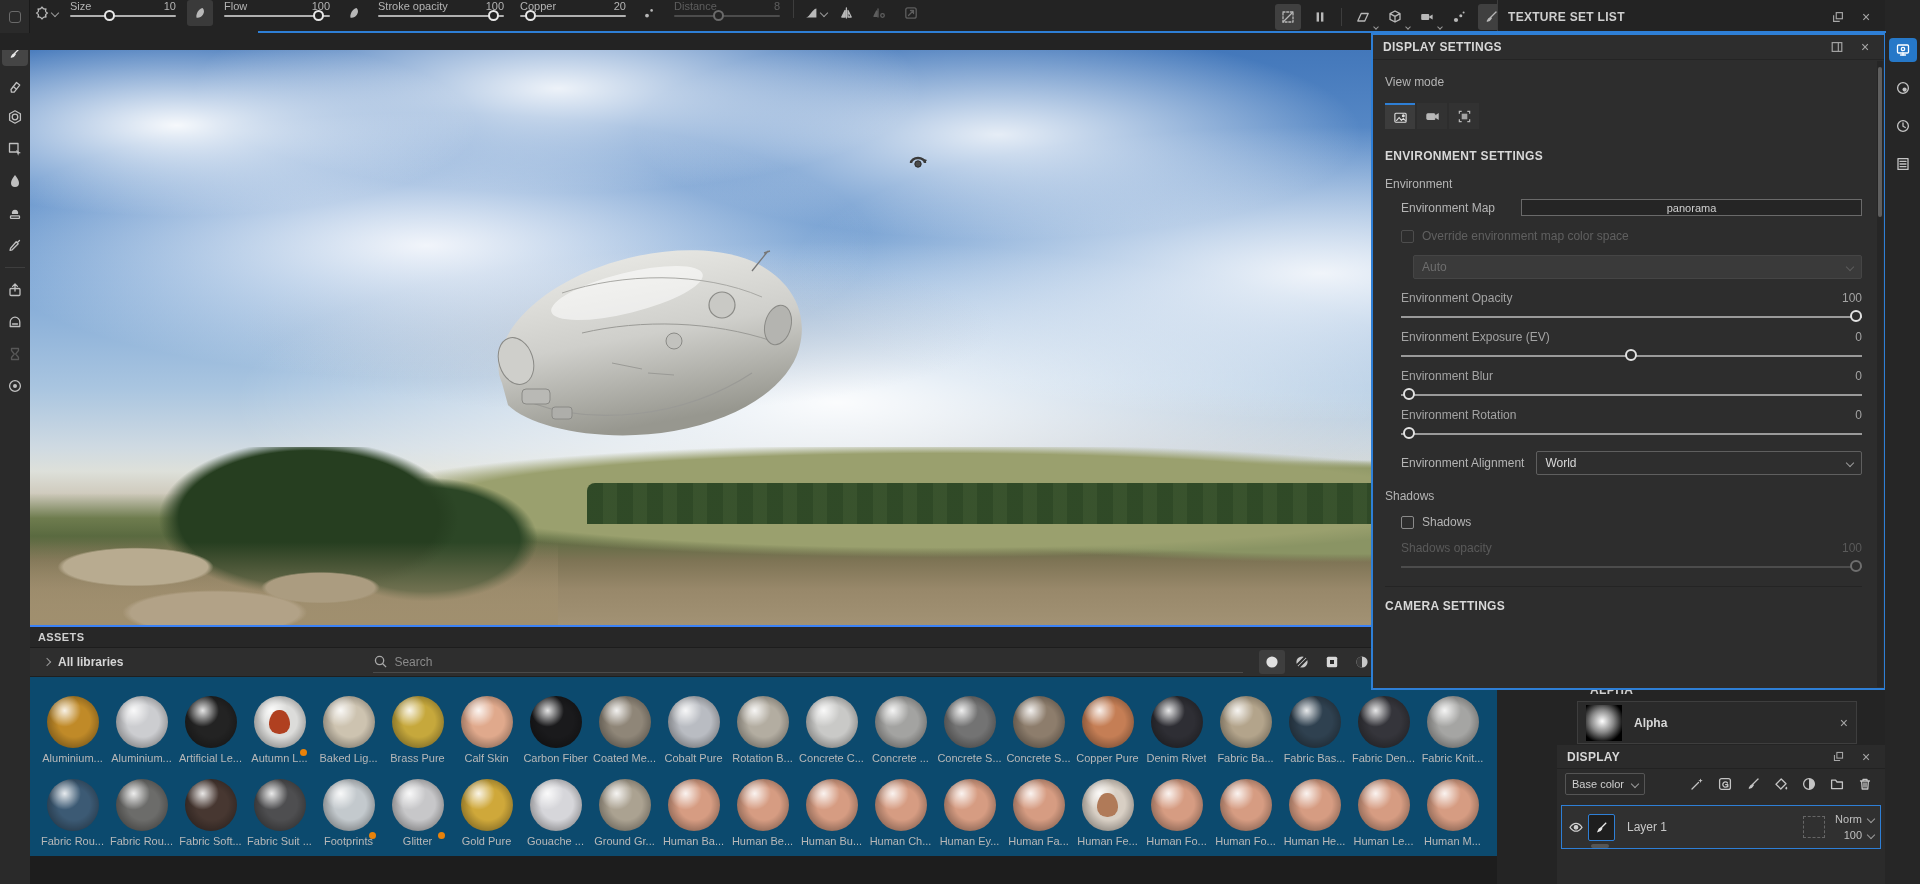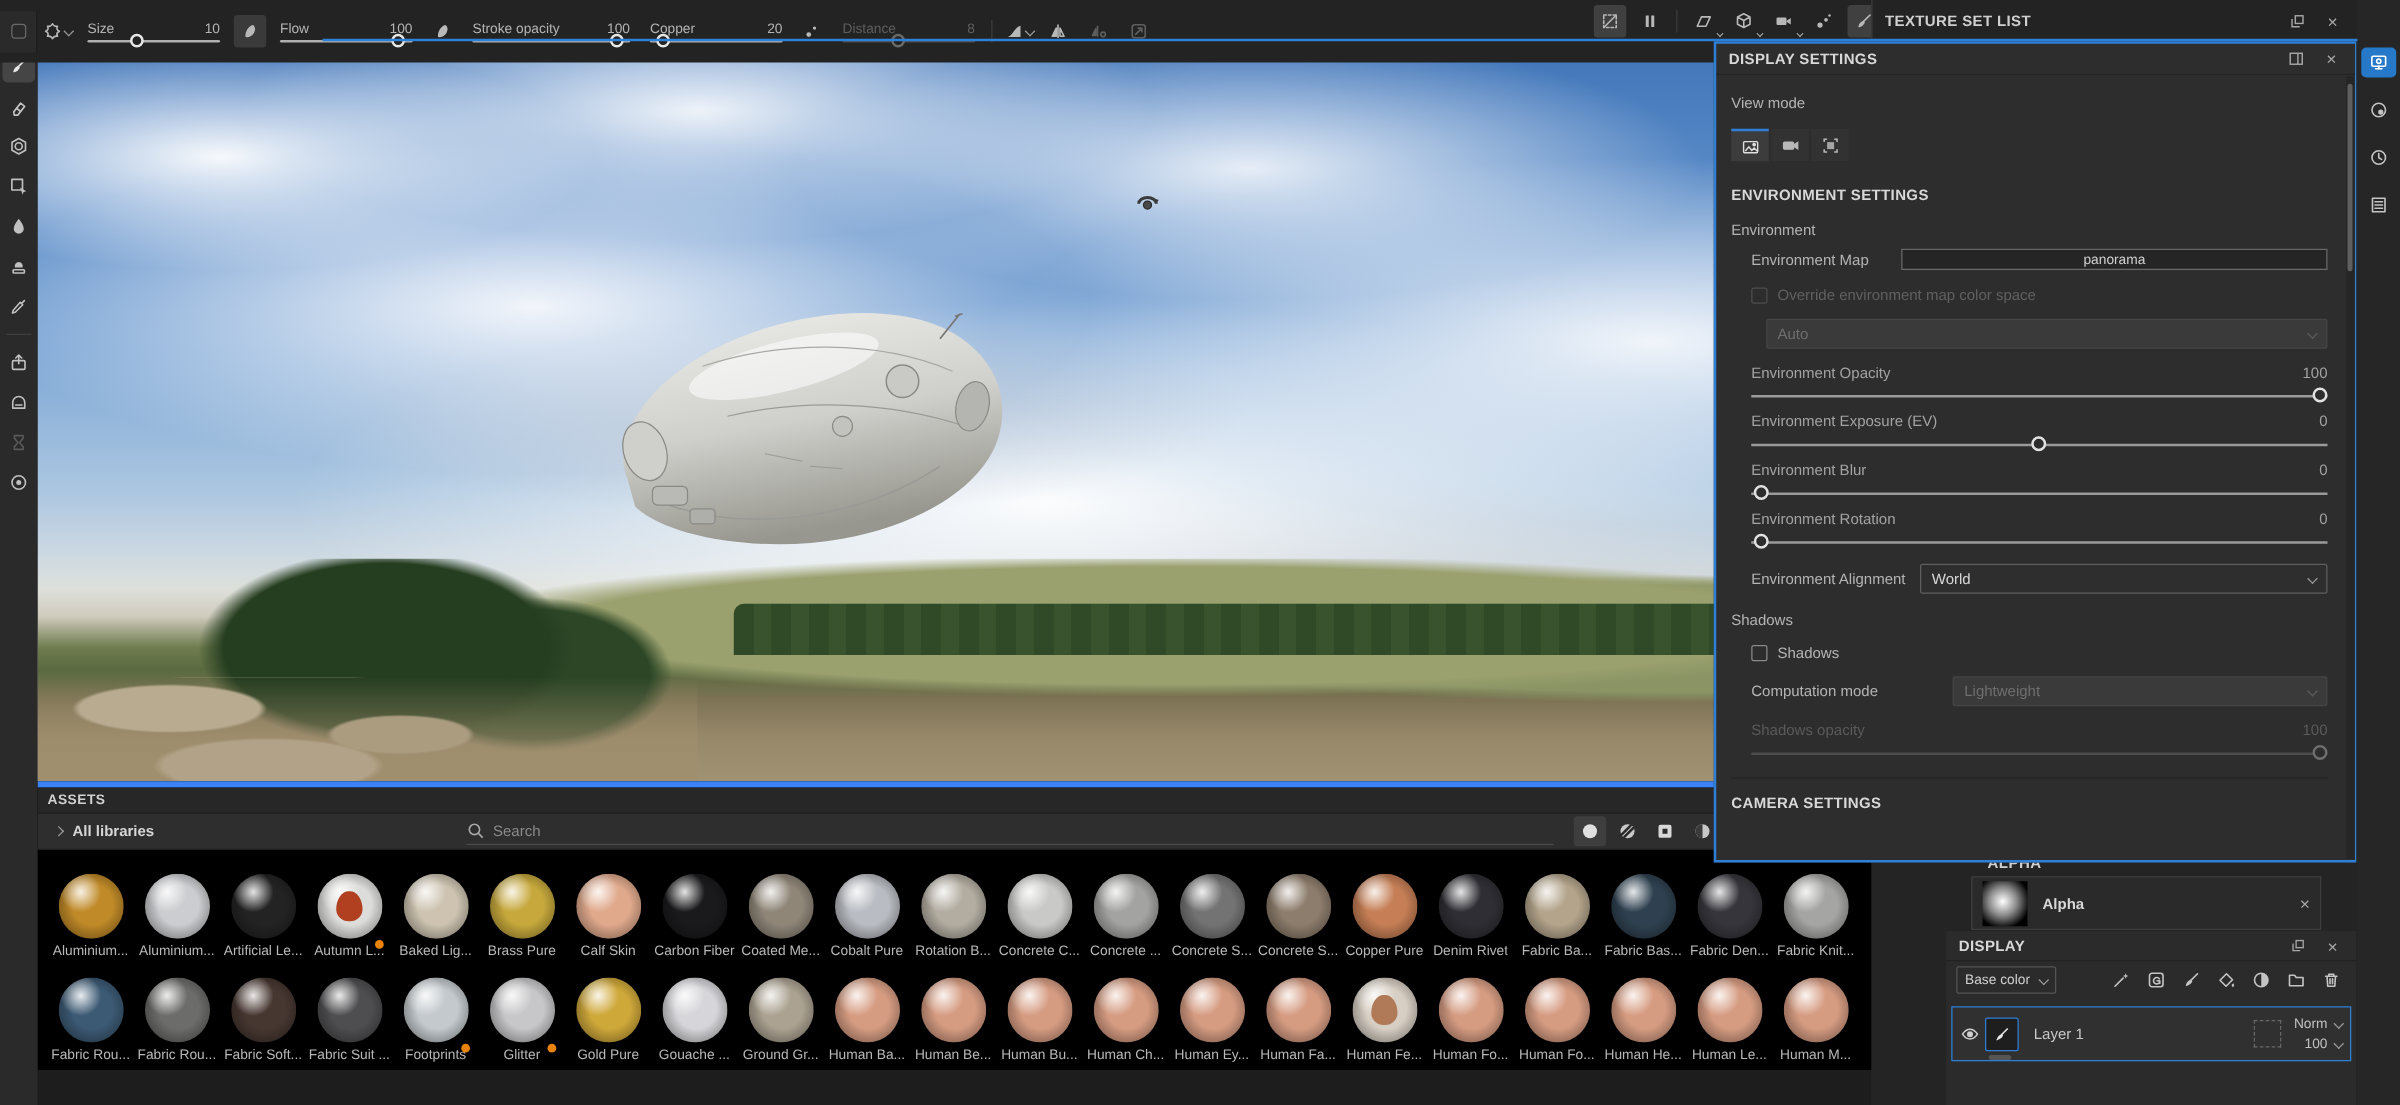--- a/index.html
+++ b/index.html
@@ -2,21 +2,21 @@
 <html><head>
 <meta charset="utf-8">
 <style>
 *{margin:0;padding:0;box-sizing:border-box}
 html,body{width:1920px;height:884px;overflow:hidden}
 body{background:#1d1d1d;font-family:"Liberation Sans",sans-serif;color:#c8c8c8;font-size:12px;position:relative}
 svg{display:block}
 .chev{width:6px;height:6px;border-right:1.4px solid #9a9a9a;border-bottom:1.4px solid #9a9a9a;transform:rotate(45deg);display:inline-block;flex:none}
 .chev.dim{border-color:#5c5c5c}
 
-.top-toolbar{position:absolute;left:0;top:0;width:1920px;height:50px;background:#232323;display:flex;align-items:center;z-index:20}
+.top-toolbar{position:absolute;left:0;top:0;width:1920px;height:50px;background:#232323;display:flex;align-items:flex-start;z-index:20}
 .corner-cell{width:30px;height:33px;background:#2a2a2a;border-right:1px solid #1a1a1a;display:flex;align-items:center;justify-content:center}
 .corner-cell span{width:12px;height:12px;border:1.5px solid #6a6a6a;border-radius:3px}
 .tt-cell{height:26px;min-width:26px;display:flex;align-items:center;justify-content:center;color:#b8b8b8;margin:0 3px;border-radius:3px;position:relative}
 .tt-cell.boxed{background:#3a3a3a}
 .tt-cell.active{background:#404040}
 .tt-cell.dim{color:#5e5e5e}
 .tt-sep{width:1px;height:18px;background:#3d3d3d;margin:0 5px}
 .tslider{width:106px;margin:0 8px;cursor:ew-resize}
 .tslider.wide{width:126px}
 .ts-head{display:flex;justify-content:space-between;font-size:11px;color:#b4b4b4;margin-bottom:3px}
@@ -56,21 +56,21 @@
  linear-gradient(180deg,rgba(0,0,0,0) 0%,rgba(110,124,78,.0) 26%,#6e7c4e 40%,#5a6a40 50%,#7e7455 64%,#98886a 80%,#a29274 100%)}
 .treeband{position:absolute;left:38%;right:0;bottom:17%;height:7%;background:repeating-linear-gradient(90deg,#24401f 0 16px,#2e4a26 16px 30px);border-radius:8px 8px 0 0;opacity:.9}
 .rocks{position:absolute;left:0;bottom:0;width:36%;height:14%;background:
  radial-gradient(ellipse 120px 30px at 20% 30%,#b8ab90 0 60%,rgba(0,0,0,0) 65%),
  radial-gradient(ellipse 90px 24px at 55% 55%,#ab9c80 0 60%,rgba(0,0,0,0) 66%),
  radial-gradient(ellipse 140px 34px at 35% 85%,#b2a287 0 60%,rgba(0,0,0,0) 66%),
  linear-gradient(180deg,rgba(162,146,116,0),#a08f6e)}
 .ship{position:absolute;left:392px;top:180px}
 .gizmo{position:absolute;left:878px;top:122px}
 
-.assets-panel{position:absolute;left:30px;top:625px;width:1467px;height:231px;background:#000000;border-top:5px solid #3b82f6;z-index:6;overflow:hidden}
+.assets-panel{position:absolute;left:30px;top:625px;width:1467px;height:231px;background:#0c4a6e;border-top:2px solid #3b82f6;z-index:6;overflow:hidden}
 .assets-header{height:21px;background:#272727;border-bottom:1px solid #1d1d1d;display:flex;align-items:center;padding:0 8px}
 .assets-title{font-weight:bold;font-size:11px;color:#d0d0d0;letter-spacing:.4px}
 .assets-bar{height:29px;background:#2e2e2e;border-bottom:1px solid #1f1f1f;display:flex;align-items:center;padding:0 8px}
 .lib-chev{width:6px;height:6px;border-right:1.4px solid #9a9a9a;border-bottom:1.4px solid #9a9a9a;transform:rotate(-45deg);margin:0 8px 0 6px}
 .lib-label{font-weight:bold;font-size:12px;color:#d6d6d6}
 .search-wrap{display:flex;align-items:center;margin-left:250px;flex:1;max-width:870px;border-bottom:1px solid #4a4a4a;height:22px}
 .search-wrap input{background:transparent;border:none;outline:none;color:#c8c8c8;font-size:12px;flex:1;padding:0 6px;font-family:"Liberation Sans",sans-serif}
 .search-wrap input::placeholder{color:#8a8a8a}
 .filter-strip{display:flex;align-items:center;margin-left:12px}
 .fcell{width:26px;height:24px;display:flex;align-items:center;justify-content:center;border-radius:3px;margin-left:4px}
@@ -894,27 +894,20 @@
       <div class="dd" style="flex:1;margin-left:12px">
         <span>World</span>
         <span class="chev"></span>
       </div>
     </div>
     <div class="ds-group">Shadows</div>
     <div class="ds-row ds-indent" style="margin-top:12px">
       <span class="ds-check"></span>
       <span class="ds-label">Shadows</span>
     </div>
-    <div class="ds-row ds-indent" style="margin-top:12px">
-      <span class="ds-label">Computation mode</span>
-      <div class="dd disabled" style="flex:1;margin-left:60px">
-        <span>Lightweight</span>
-        <span class="chev dim"></span>
-      </div>
-    </div>
     <div class="dslider disabled" id="shadow-slider">
         <div class="ds-shead">
           <span>Shadows opacity</span>
           <span>100</span>
         </div>
         <div class="ds-strack">
           <div class="ds-sknob" style="left:99%"></div>
         </div>
       </div>
     <div class="ds-div"></div>

